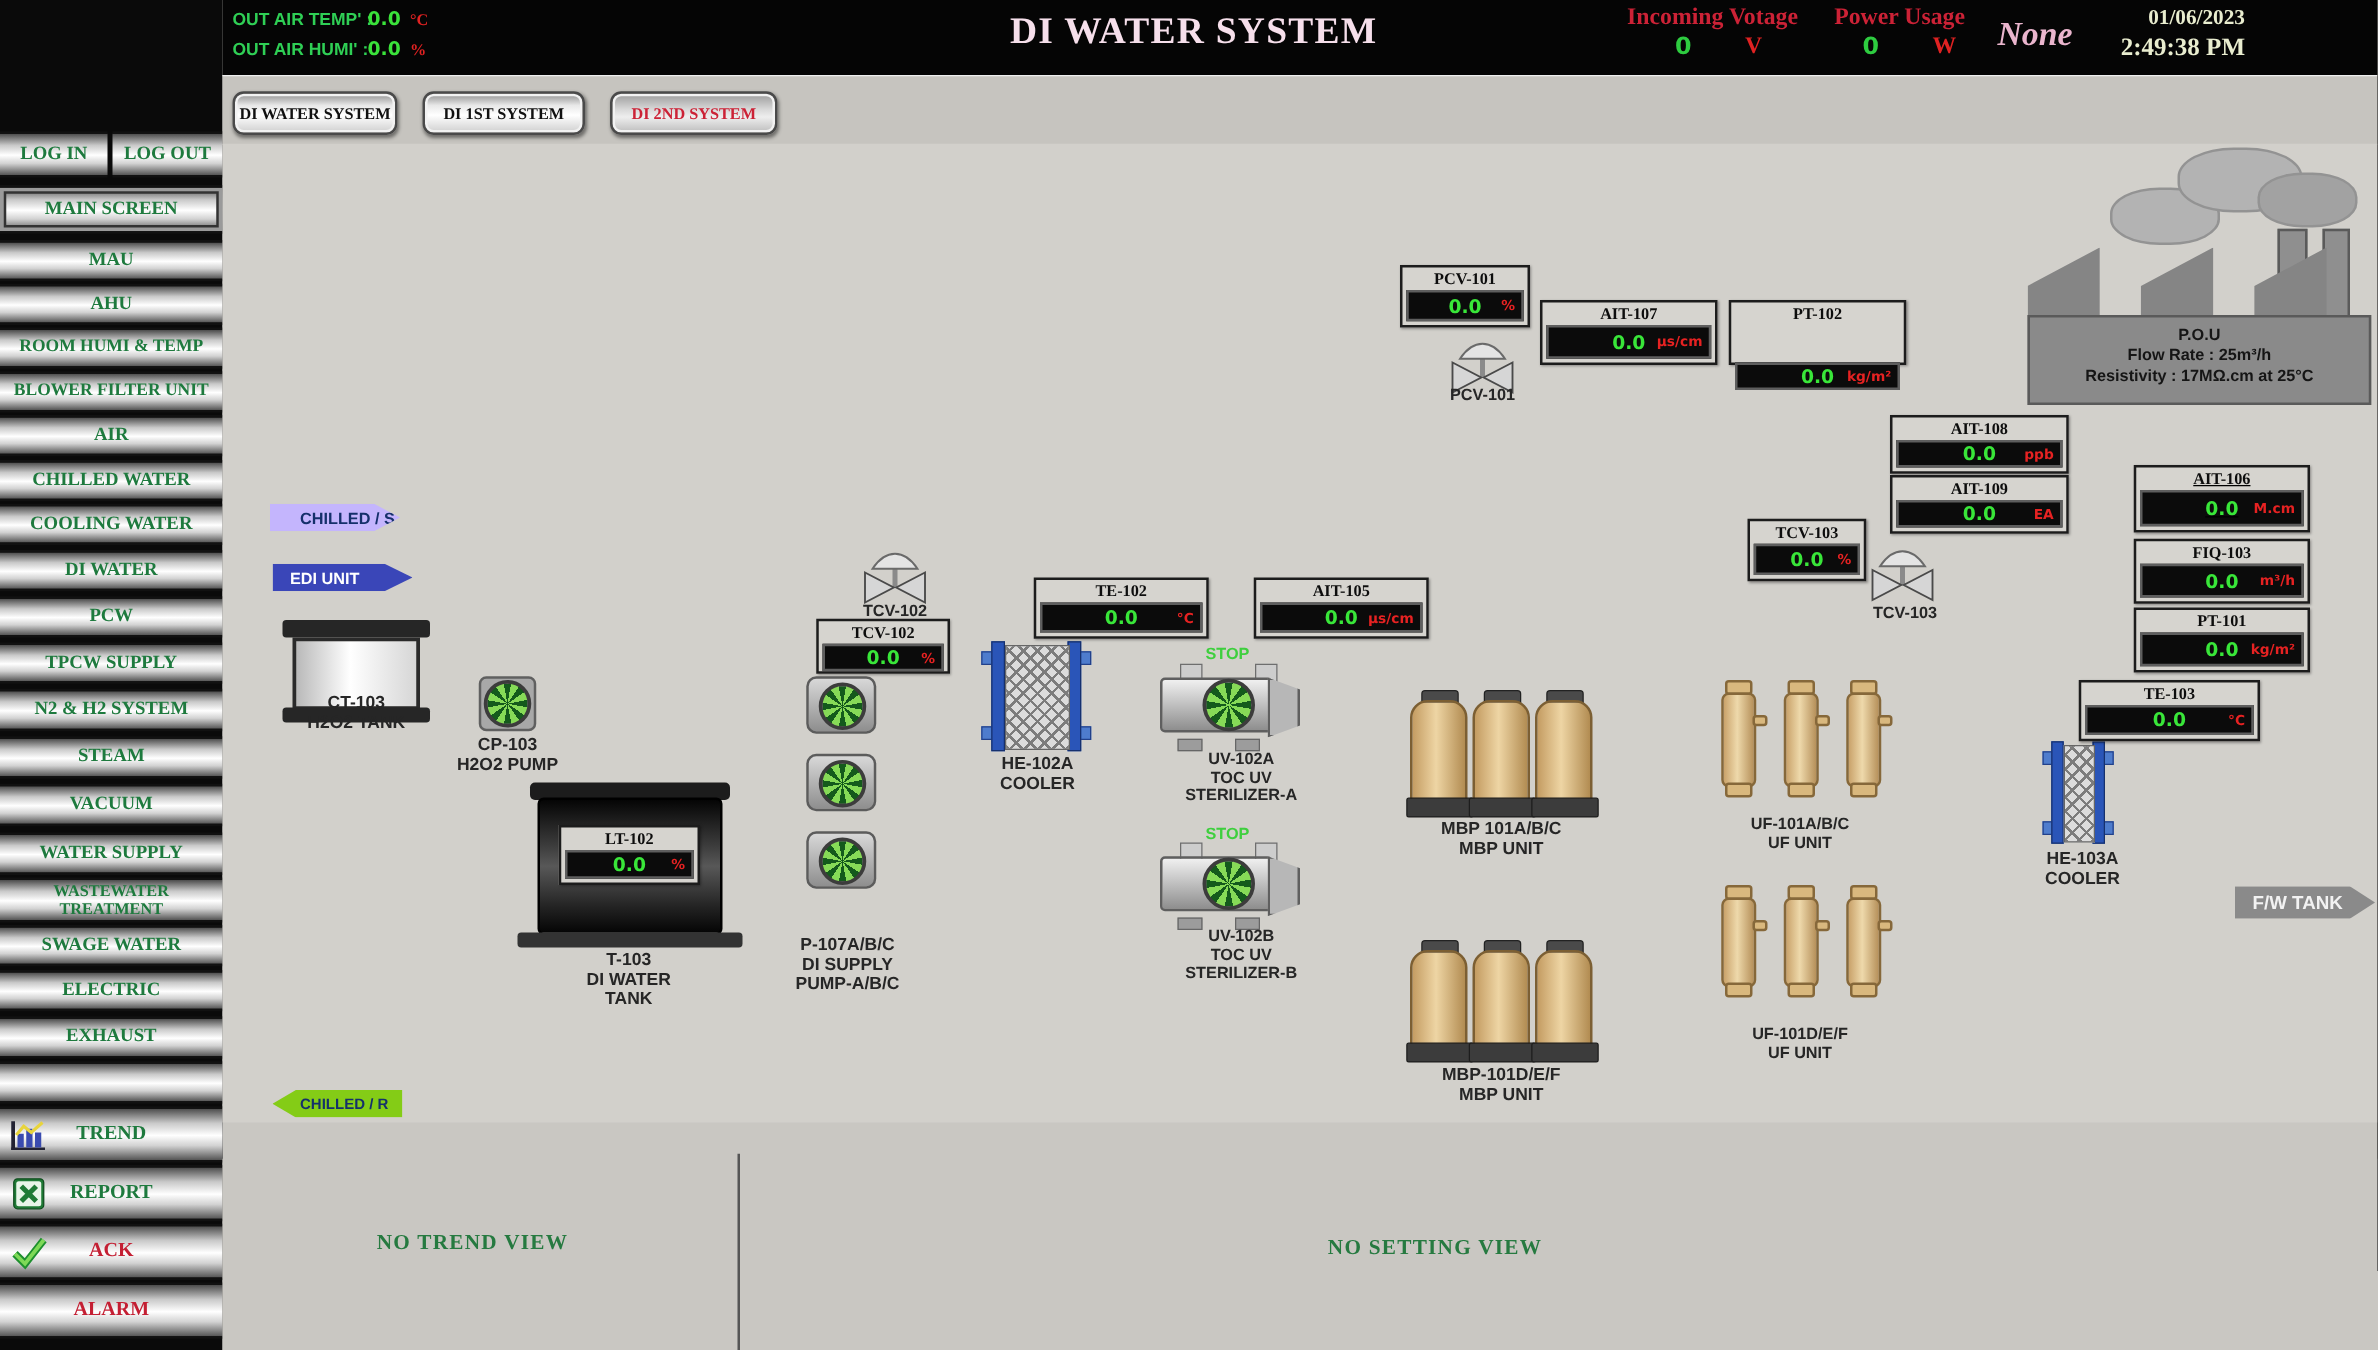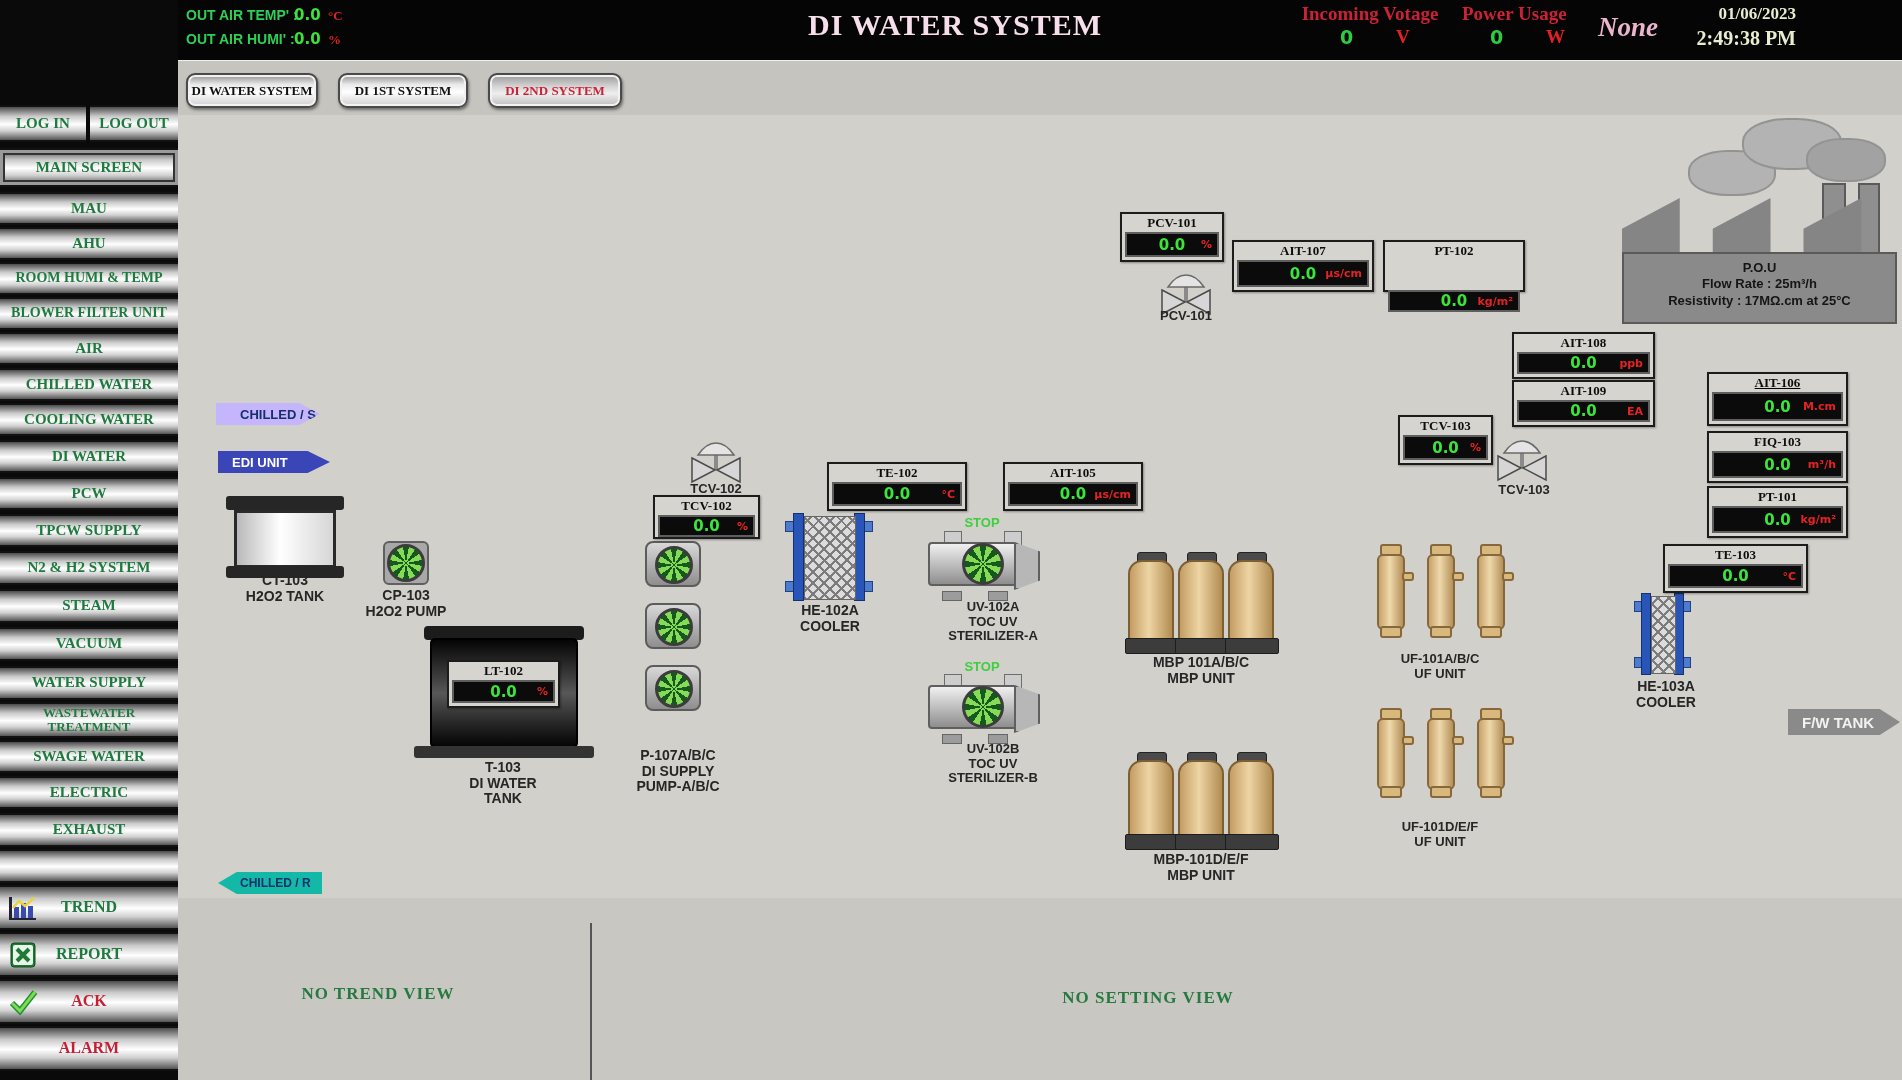--- a/index.html
+++ b/index.html
@@ -234,39 +234,39 @@
     <div class="hgreen" style="left:8px;top:7px;">OUT AIR TEMP' :</div>
     <div class="hval" style="left:116px;top:6px;">0.0</div>
     <div class="hunit" style="left:150px;top:8px;">°C</div>
     <div class="hgreen" style="left:8px;top:31px;">OUT AIR HUMI' :</div>
     <div class="hval" style="left:116px;top:30px;">0.0</div>
     <div class="hunit" style="left:150px;top:32px;">%</div>
     <div class="htitle">DI WATER SYSTEM</div>
     <div class="hred" style="left:1117px;top:3px;width:150px;text-align:center;">Incoming Votage</div>
     <div class="hzero" style="left:1162px;top:26px;">0</div>
     <div class="hvw" style="left:1218px;top:26px;">V</div>
-    <div class="hred" style="left:1284px;top:3px;width:110px;text-align:left;">Power Usage</div>
+    <div class="hred" style="left:1284px;top:3px;width:110px;text-align:right;">Power Usage</div>
     <div class="hzero" style="left:1312px;top:26px;">0</div>
     <div class="hvw" style="left:1368px;top:26px;">W</div>
     <div class="hnone" style="left:1420px;top:12px;">None</div>
     <div class="hdate" style="left:1502px;top:4px;width:116px;">01/06/2023</div>
     <div class="htime" style="left:1494px;top:27px;width:124px;">2:49:38 PM</div>
   </div>
 
   <div class="tabbar">
     <div class="tab" style="left:8px;width:132px;">DI WATER SYSTEM</div>
     <div class="tab" style="left:160px;width:130px;">DI 1ST SYSTEM</div>
     <div class="tab active" style="left:310px;width:134px;">DI 2ND SYSTEM</div>
   </div>
 
   <div class="diagram"></div>
 
   <div class="tag" style="left:216px;top:403px;width:104px;height:22px;background:#c4b5fd;clip-path:polygon(0 0,80% 0,100% 50%,80% 100%,0 100%);color:#15306b;padding-left:24px;box-sizing:border-box;">CHILLED / S</div>
   <div class="tag" style="left:218px;top:451px;width:112px;height:22px;background:#3a46b8;clip-path:polygon(0 0,80% 0,100% 50%,80% 100%,0 100%);color:#fff;padding-left:14px;box-sizing:border-box;">EDI UNIT</div>
-  <div class="tag" style="left:218px;top:872px;width:104px;height:22px;background:#14b8a6;clip-path:polygon(18% 0,100% 0,100% 100%,18% 100%,0 50%);color:#15306b;padding-left:22px;box-sizing:border-box;font-size:12px;">CHILLED / R</div>
+  <div class="tag" style="left:218px;top:872px;width:104px;height:22px;background:#84cc16;clip-path:polygon(18% 0,100% 0,100% 100%,18% 100%,0 50%);color:#15306b;padding-left:22px;box-sizing:border-box;font-size:12px;">CHILLED / R</div>
   <div class="tag" style="left:1788px;top:709px;width:112px;height:26px;background:#8a8a8a;clip-path:polygon(0 0,82% 0,100% 50%,82% 100%,0 100%);color:#f2f2f2;padding-left:14px;box-sizing:border-box;font-size:15px;">F/W TANK</div>
 
   <div class="eq">
     <div class="smoke" style="left:1688px;top:150px;width:84px;height:42px;"></div>
     <div class="smoke" style="left:1742px;top:118px;width:96px;height:48px;"></div>
     <div class="smoke" style="left:1806px;top:138px;width:76px;height:40px;background:#a2a2a2;"></div>
     <div style="position:absolute;left:1822px;top:183px;width:24px;height:72px;background:#8f8f8f;border:2px solid #5a5a5a;box-sizing:border-box;"></div>
     <div style="position:absolute;left:1858px;top:183px;width:22px;height:72px;background:#8f8f8f;border:2px solid #5a5a5a;box-sizing:border-box;"></div>
     <div style="position:absolute;left:1622px;top:198px;width:275px;height:56px;background:#858585;clip-path:polygon(0 100%,0 55%,21% 0,21% 100%,33% 100%,33% 55%,54% 0,54% 100%,66% 100%,66% 55%,87% 0,87% 100%);"></div>
     <div style="position:absolute;left:1622px;top:252px;width:275px;height:72px;background:#8a8a8a;border:2px solid #5a5a5a;box-sizing:border-box;text-align:center;color:#151515;font:bold 13px 'Liberation Sans',sans-serif;line-height:1.25;padding-top:6px;">
@@ -527,21 +527,21 @@
     </div>
     <div class="elabel" style="left: 1144px; top: 309px; width: 84px; font-size: 13px;">
       <div>PCV-101</div>
     </div>
     <div class="elabel" style="left: 674px; top: 482px; width: 84px; font-size: 13px;">
       <div>TCV-102</div>
     </div>
     <div class="elabel" style="left: 1482px; top: 483px; width: 84px; font-size: 13px;">
       <div>TCV-103</div>
     </div>
-    <div class="elabel" style="left: 218px; top: 573px; width: 134px; font-size: 14px;">
+    <div class="elabel" style="left: 218px; top: 554px; width: 134px; font-size: 14px;">
       <div>CT-103</div>
       <div>H2O2 TANK</div>
     </div>
     <div class="elabel" style="left: 346px; top: 588px; width: 120px; font-size: 14px;">
       <div>CP-103</div>
       <div>H2O2 PUMP</div>
     </div>
     <div class="elabel" style="left: 445px; top: 760px; width: 116px; font-size: 14px;">
       <div>T-103</div>
       <div>DI WATER</div>

